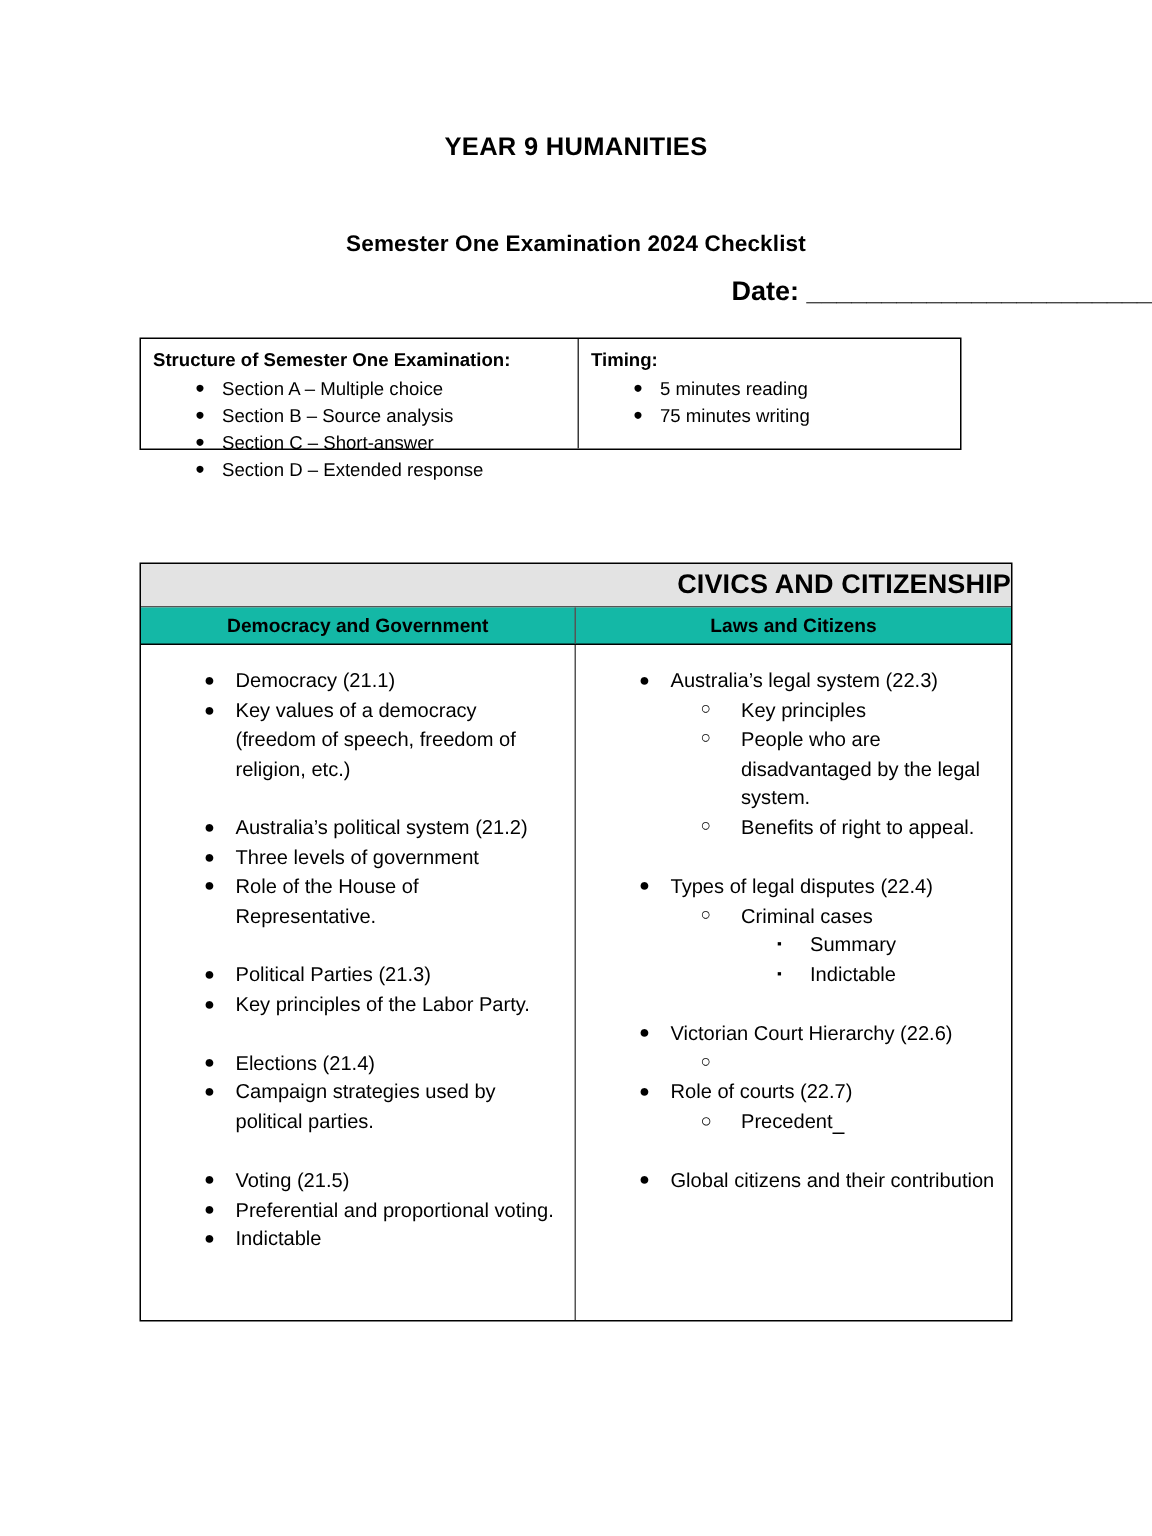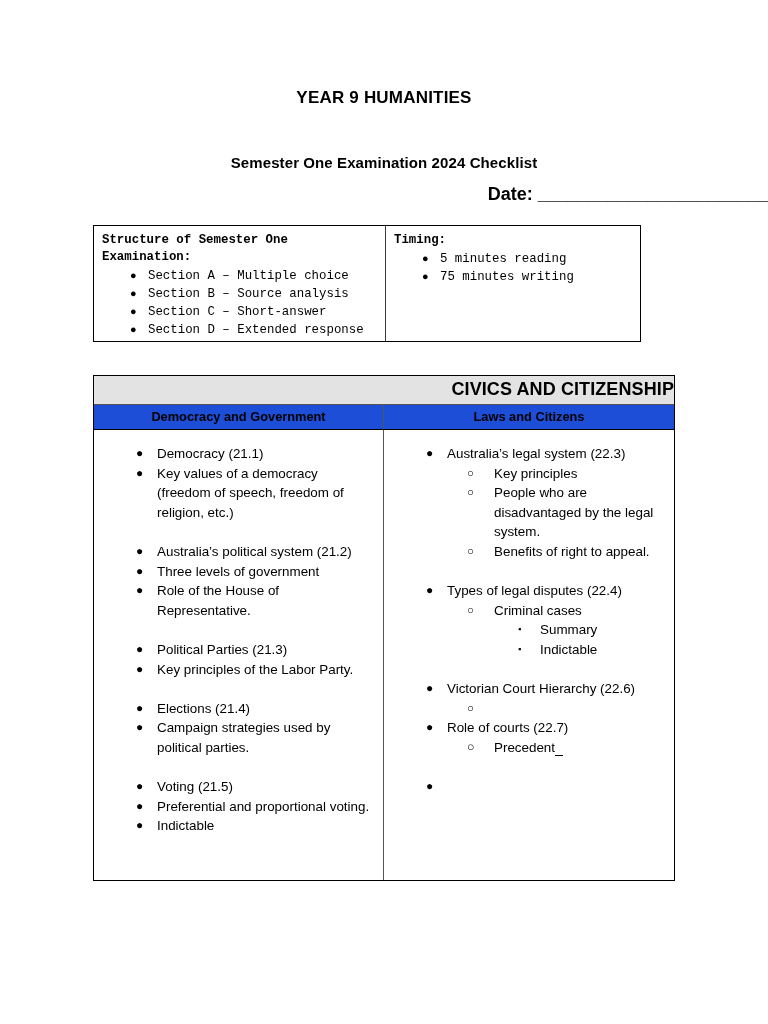--- a/index.html
+++ b/index.html
@@ -52,25 +52,24 @@
     font-weight: bold;
     white-space: pre;
   }
 
   
   .struct-table {
     position: absolute;
     left: 93px;
     top: 225px;
     width: 548px;
-    height: 117px;
+    height: 75px;
     border: 1.5px solid #000;
     box-sizing: border-box;
     display: flex;
-    font-family: Liberation Mono, monospace;
   }
   .struct-col {
     box-sizing: border-box;
     padding: 6px 8px 4px 8px;
   }
   .struct-col.left {
     width: 292px;
     border-right: 1.5px solid #3a3a3a;
   }
   .struct-col.right {
@@ -115,21 +114,21 @@
     border-bottom: 1.5px solid #555;
     text-align: right;
     font-size: 18px;
     font-weight: bold;
     line-height: 26px;
     height: 28px;
     letter-spacing: 0.1px;
   }
   .col-headers {
     display: flex;
-    background: #1d4ed8;
+    background: #14b8a6;
     border-bottom: 1.5px solid #000;
     height: 24px;
   }
   .col-head {
     text-align: center;
     font-size: 12.8px;
     font-weight: bold;
     line-height: 24px;
     box-sizing: border-box;
   }
@@ -304,19 +303,19 @@
               </ul></li>
           </ul>
           <div class="gap"></div>
           <ul class="lvl1">
             <li><span class="b1">●</span><span>Role of courts (22.7)</span><ul class="lvl2">
                 <li><span class="b2 bold">○</span><span>Precedent<span class="underlined">&nbsp;&nbsp;</span></span></li>
               </ul></li>
           </ul>
           <div class="gap"></div>
           <ul class="lvl1">
-            <li><span class="b1">●</span></li>
+            <li><span class="b1">●</span><span>Global citizens and their contribution</span></li>
           </ul>
         </div>
     </div>
   </div>
 
 </div>
 
 </body></html>

